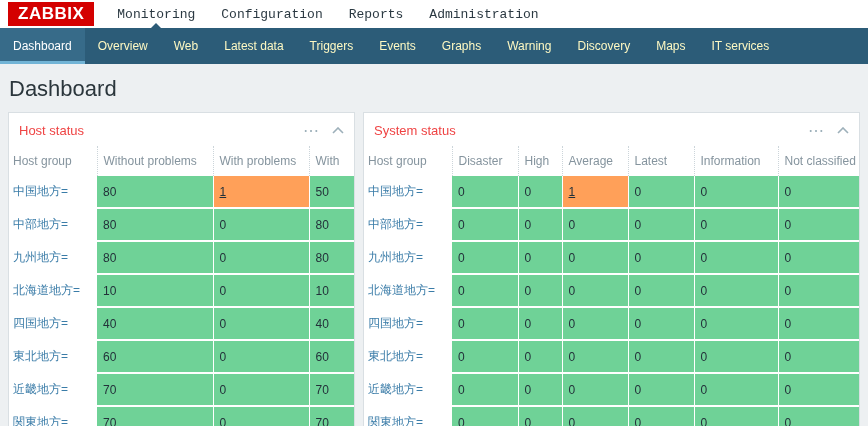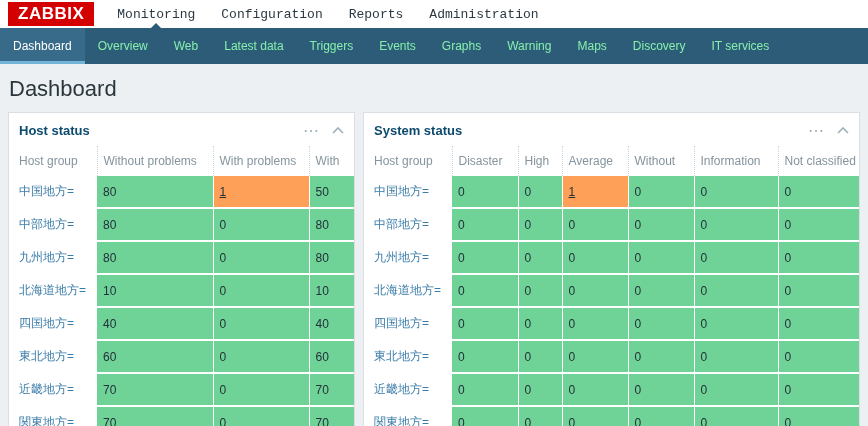--- a/index.html
+++ b/index.html
@@ -13,51 +13,51 @@
           text-decoration:none; cursor:pointer; }
   .main-nav { display:flex; margin-left:10px;font-family:Liberation Mono, monospace; }
   .main-nav-item { position:relative; display:flex; align-items:center; padding:0 13px; font-size:13px;
                    color:#2b3942; text-decoration:none; cursor:pointer; }
   .main-nav-item.active::after { content:""; position:absolute; left:50%; bottom:0; margin-left:-5px;
                    border-left:5px solid transparent; border-right:5px solid transparent;
                    border-bottom:5px solid var(--nav-bg,#2c5c78); }
 
   
   .subnav { height:36px; background:var(--nav-bg,#2c5c78); display:flex; }
-  .subnav-item { display:flex; align-items:center; padding:3px 13px 0; font-size:12px; color:#86efac;
+  .subnav-item { display:flex; align-items:center; padding:3px 13px 0; font-size:12px; color:#fef9c3;
                  text-decoration:none; cursor:pointer; border-bottom:3px solid transparent; }
   .subnav-item.active { background:var(--nav-active-bg,#376b89); color:#fff;
                  border-bottom-color:var(--nav-underline,#72b4d6); }
 
   
   .title-bar { padding:12px 9px 10px; }
   .page-title { font-size:22px; font-weight:normal; color:#2b363c; }
 
   
   .content { display:flex; gap:8px; padding:0 8px; align-items:flex-start; }
   .panel { background:#fff; border:1px solid var(--panel-border,#d9dfe3); height:332px; }
   .panel.host { width:347px; }
   .panel.sys  { width:497px; }
   .panel-header { display:flex; align-items:center; padding:10px 10px 8px; }
-  .widget-title { font-size:13px; font-weight:bold; color:#0c4a6e; flex:1; }
+  .widget-title { font-size:13px; font-weight:normal; color:#ef4444; flex:1; }
   .widget-menu { color:#9db0ba; font-size:16px; letter-spacing:1px; line-height:10px;
                  cursor:pointer; margin-right:12px; }
   .widget-collapse { cursor:pointer; display:flex; align-items:center; }
 
   table { width:100%; border-collapse:collapse; table-layout:fixed; font-size:12px; }
   th { font-weight:normal; text-align:left; color:#85949e; padding:8px 6px; white-space:nowrap; overflow:hidden; }
   th + th { border-left:1px dotted #ccd5da; }
   td { padding:7px 6px; border-bottom:2px solid #fff; white-space:nowrap; overflow:hidden; }
   td.group a { color:var(--link-blue,#3a7ca8); text-decoration:none; cursor:pointer; }
   td.value { color:#23313a; }
   td.value.ok { background:var(--ok-green,#6fd297); }
   td.value.problem { background:var(--problem-orange,#ffa059); }
   td.value + td.value { border-left:1px dotted #fff; }
   td.value a { color:#23313a; text-decoration:underline; cursor:pointer; }
-  th:first-child, td:first-child { padding-left:10px; }
+  th:first-child, td:first-child { padding-left:4px; }
 
   .host-table col:nth-child(1){width:88px}
   .host-table col:nth-child(2){width:116px}
   .host-table col:nth-child(3){width:96px}
   .sys-table col:nth-child(1){width:88px}
   .sys-table col:nth-child(2){width:66px}
   .sys-table col:nth-child(3){width:44px}
   .sys-table col:nth-child(4){width:66px}
   .sys-table col:nth-child(5){width:66px}
   .sys-table col:nth-child(6){width:84px}
@@ -77,22 +77,22 @@
 
 <nav class="subnav">
     <a class="subnav-item active">Dashboard</a>
     <a class="subnav-item">Overview</a>
     <a class="subnav-item">Web</a>
     <a class="subnav-item">Latest data</a>
     <a class="subnav-item">Triggers</a>
     <a class="subnav-item">Events</a>
     <a class="subnav-item">Graphs</a>
     <a class="subnav-item">Warning</a>
+    <a class="subnav-item">Discovery</a>
     <a class="subnav-item">Maps</a>
-    <a class="subnav-item">Discovery</a>
     <a class="subnav-item">IT services</a>
   </nav>
 
 <div class="title-bar">
   <h1 class="page-title">Dashboard</h1>
 </div>
 
 <div class="content">
 
   <section class="panel host">
@@ -192,21 +192,21 @@
           <col>
           <col>
           <col>
         </colgroup>
       <thead>
           <tr>
             <th>Host group</th>
             <th>Disaster</th>
             <th>High</th>
             <th>Average</th>
-            <th>Without</th>
+            <th>Latest</th>
             <th>Information</th>
             <th>Not classified</th>
           </tr>
         </thead>
       <tbody>
           <tr>
             <td class="group"><a>中国地方=</a></td>
             <td class="value ok">0</td>
             <td class="value ok">0</td>
             <td class="value problem"><a>1</a></td>

